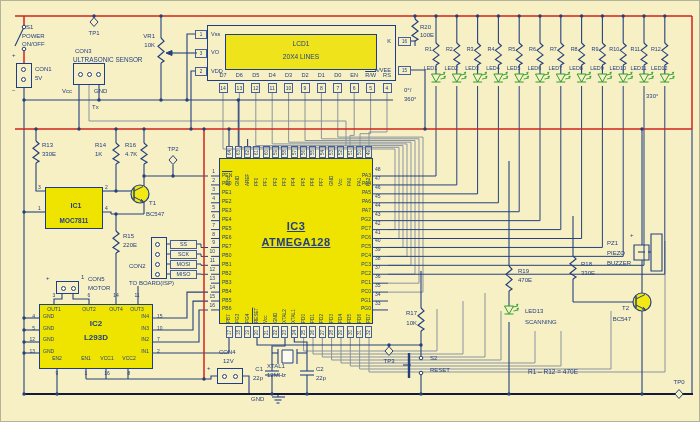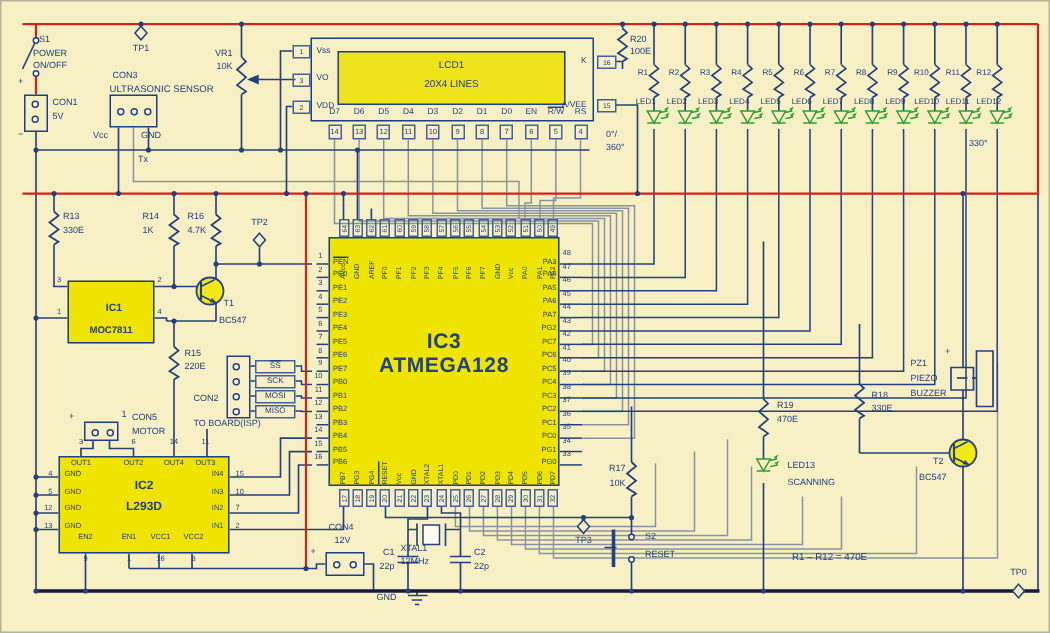--- a/index.html
+++ b/index.html
@@ -4,21 +4,21 @@
 <style>
   html,body{margin:0;padding:0;background:#e8e8e8;font-family:"Liberation Sans",sans-serif;}
   #stage{position:relative;width:700px;height:422px;background:#f7f0c5;overflow:hidden;border:1px solid #b5b29a;box-sizing:border-box;}
   #wires{position:absolute;left:0;top:0;z-index:1;}
   .box{position:absolute;border:1.4px solid #1d3f8a;background:transparent;box-sizing:border-box;z-index:2;}
   .icbox{position:absolute;border:1.6px solid #1d3f8a;background:#efe400;box-sizing:border-box;z-index:2;}
   .screen{position:absolute;border:1px solid #1d3f8a;background:#efe41c;box-sizing:border-box;z-index:3;}
   .lb{position:absolute;font-size:6px;color:#24407e;line-height:1.1;white-space:nowrap;z-index:5;}
   .c{text-align:center;} .r{text-align:right;}
   .big{font-weight:bold;font-size:8px;}
-  .huge{font-weight:bold;font-size:14px;letter-spacing:.4px;}
+  .huge{font-weight:bold;font-size:11px;letter-spacing:.4px;text-decoration:underline;}
   .pin{font-size:5px;}
   .pin6{font-size:5.6px;}
   .bar{text-decoration:overline;}
   .nbox{position:absolute;border:.8px solid #44609c;box-sizing:border-box;color:#24407e;
         font-size:4.6px;display:flex;align-items:center;justify-content:center;z-index:4;background:transparent;}
   .vtext{writing-mode:vertical-rl;transform:rotate(180deg);}
   .mcu-tbox{left:calc(224.5px + var(--i)*9.33px);top:145px;width:7px;height:12px;}
   .mcu-tlab{left:calc(225px + var(--i)*9.33px);top:160px;width:7px;height:25px;font-size:4.6px;
             writing-mode:vertical-rl;transform:rotate(180deg);}
   .mcu-bbox{left:calc(224.5px + var(--i)*9.33px);top:325px;width:7px;height:12px;}

